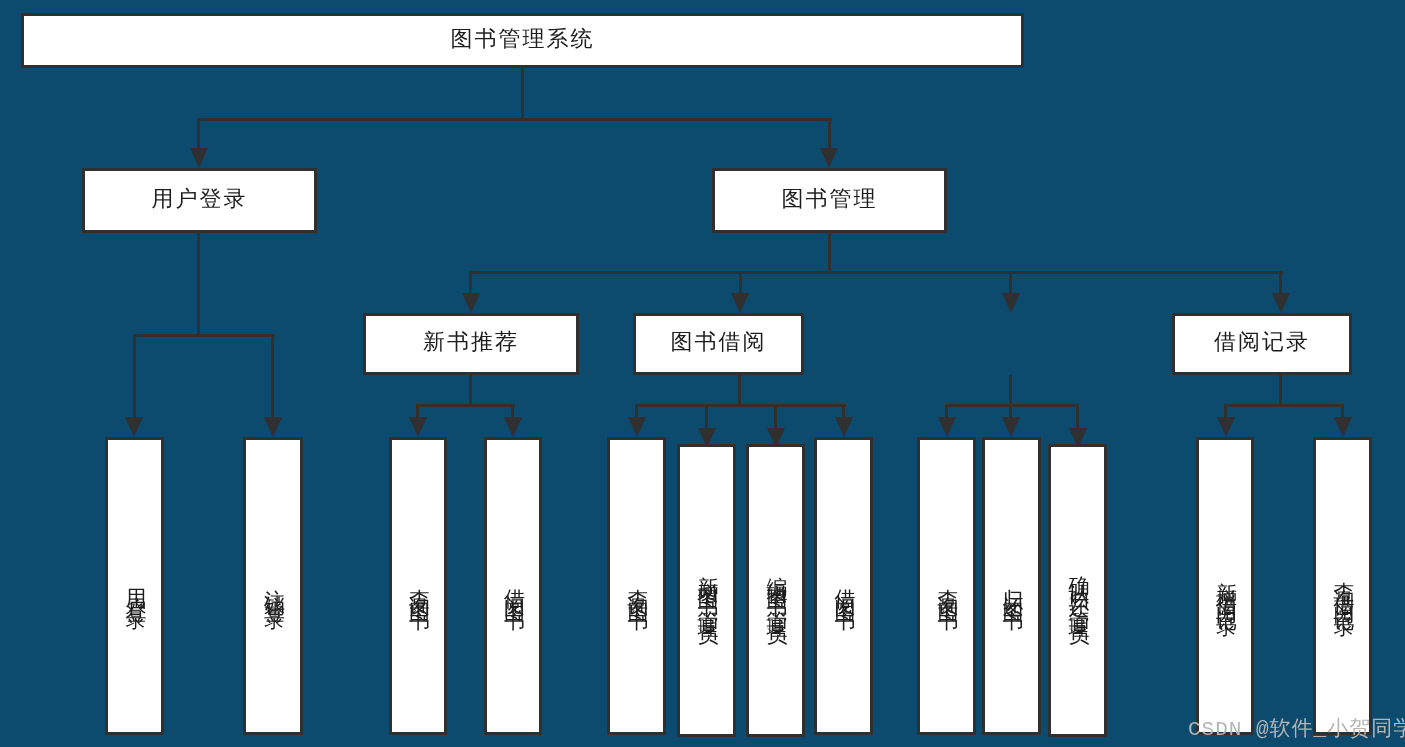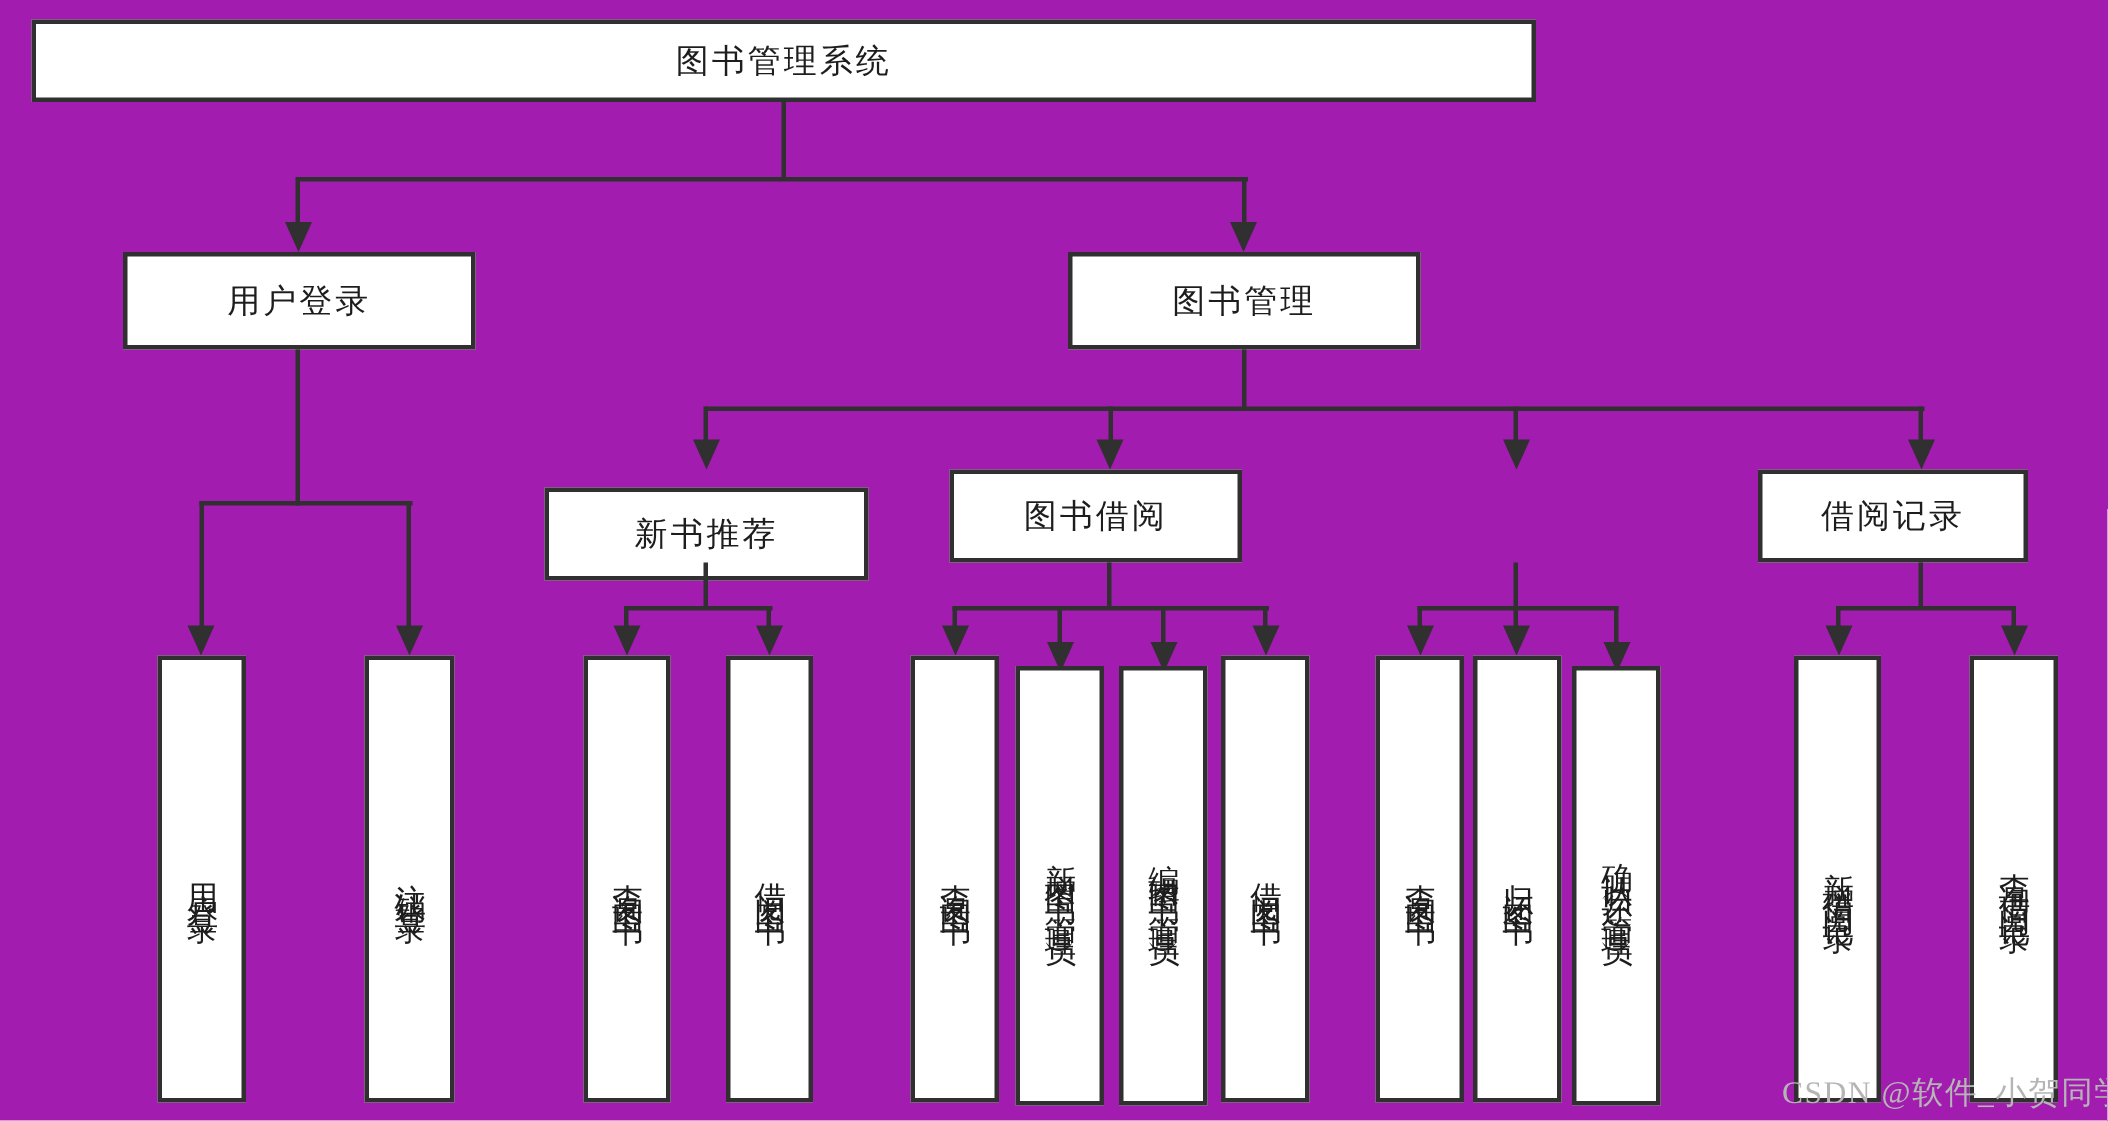--- a/index.html
+++ b/index.html
@@ -1,21 +1,21 @@
 <!DOCTYPE html>
 <html><head>
 <meta charset="utf-8">
 <style>
   html, body { margin: 0; padding: 0; background: #ffffff; }
   #canvas {
     position: relative;
     width: 1405px;
     height: 747px;
-    background: #a21caf;
-    font-family: Liberation Serif, serif;
+    background: #0c4a6e;
+    font-family: Liberation Mono, monospace;
     overflow: hidden;
   }
   .box {
     position: absolute;
     box-sizing: border-box;
     border: 3px solid #303030;
     background: #ffffff;
     display: flex;
     align-items: center;
     justify-content: center;
@@ -89,24 +89,24 @@
   <div class="line" style="left:470px; top:271px; width:813px; height:3px;"></div>
   <div class="line" style="left:469px; top:271px; width:3px; height:25px;"></div>
   <div class="arrow" style="left:462px; top:293px;"></div>
   <div class="line" style="left:739px; top:271px; width:3px; height:25px;"></div>
   <div class="arrow" style="left:731px; top:293px;"></div>
   <div class="line" style="left:1009px; top:271px; width:3px; height:25px;"></div>
   <div class="arrow" style="left:1002px; top:293px;"></div>
   <div class="line" style="left:1279px; top:271px; width:3px; height:25px;"></div>
   <div class="arrow" style="left:1272px; top:293px;"></div>
 
-  <div class="box hbox" style="left:363px; top:313px; width:216px; height:62px;margin-top:12px;">
+  <div class="box hbox" style="left:363px; top:313px; width:216px; height:62px;">
     <span>新书推荐</span>
   </div>
-  <div class="box hbox" style="left:633px; top:313px; width:195px; height:62px;">
+  <div class="box hbox" style="left:633px; top:313px; width:171px; height:62px;">
     <span>图书借阅</span>
   </div>
   <div class="box hbox" style="left:1172px; top:313px; width:180px; height:62px;">
     <span>借阅记录</span>
   </div>
 
   <div class="line" style="left:469px; top:375px; width:3px; height:31px;"></div>
   <div class="line" style="left:417px; top:404px; width:98px; height:3px;"></div>
   <div class="line" style="left:416px; top:404px; width:3px; height:16px;"></div>
   <div class="arrow" style="left:409px; top:417px;"></div>

